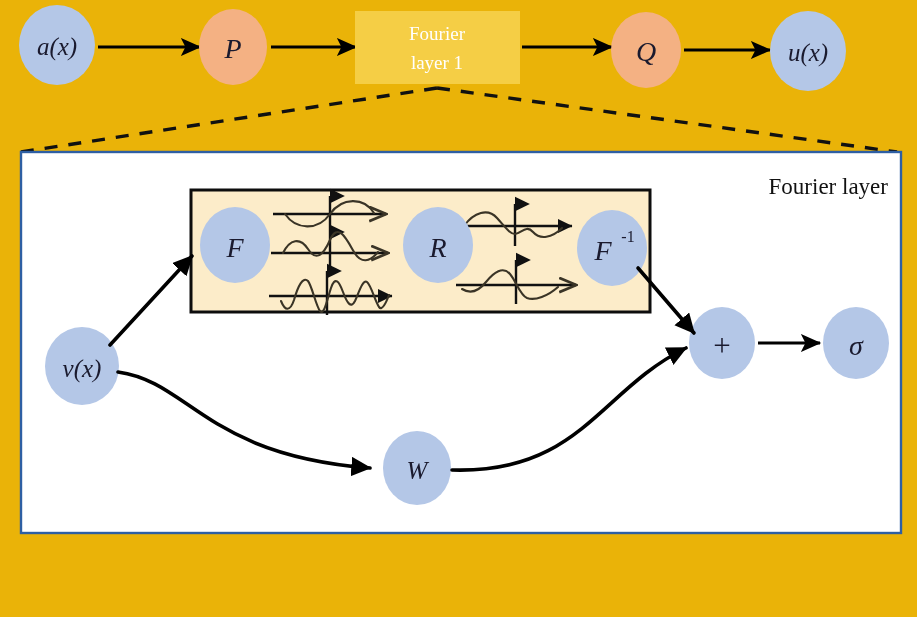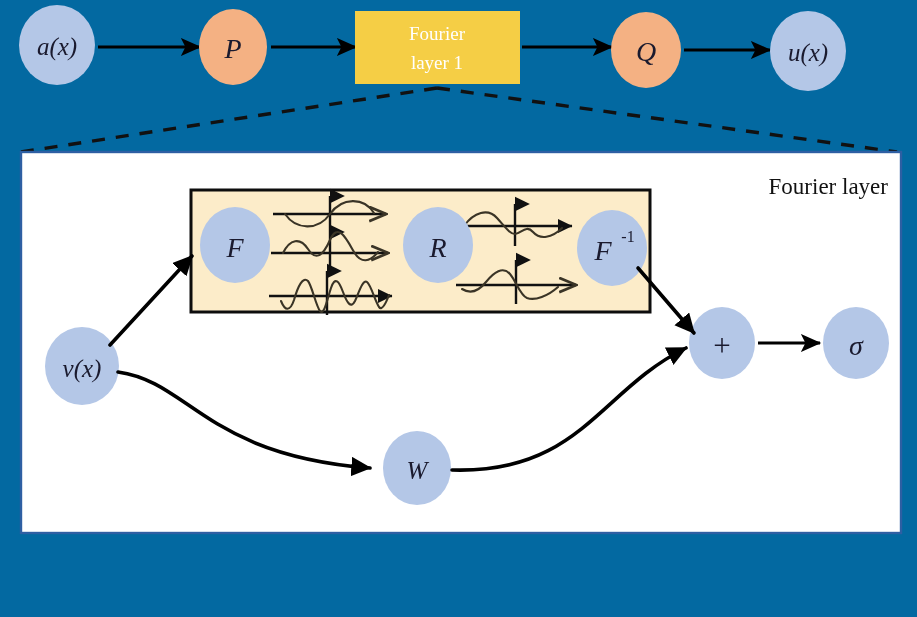--- a/index.html
+++ b/index.html
@@ -11,21 +11,21 @@
     width: 917px;
     height: 617px;
     font-family: "Liberation Serif", "DejaVu Serif", serif;
     overflow: hidden;
     position: relative;
   }
   #stage {
     position: relative;
     width: 917px;
     height: 617px;
-    background: #0369a1;
+    background: #eab308;
   }
   svg#diagram {
     position: absolute;
     left: 0;
     top: 0;
     width: 917px;
     height: 617px;
     display: block;
   }
   .node-label {

